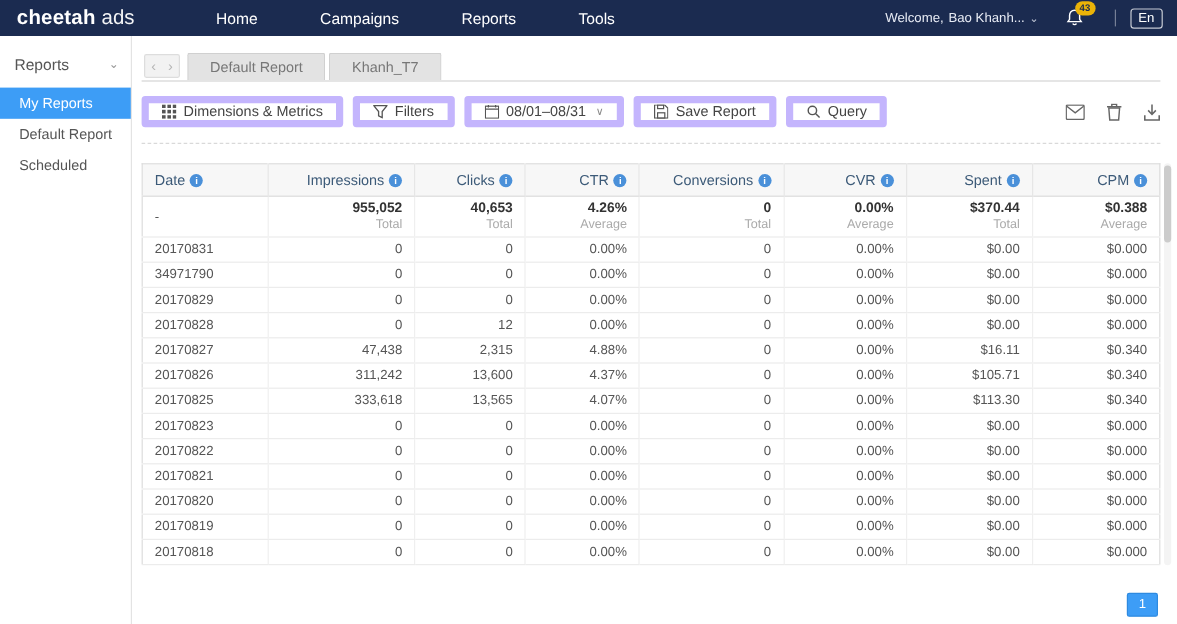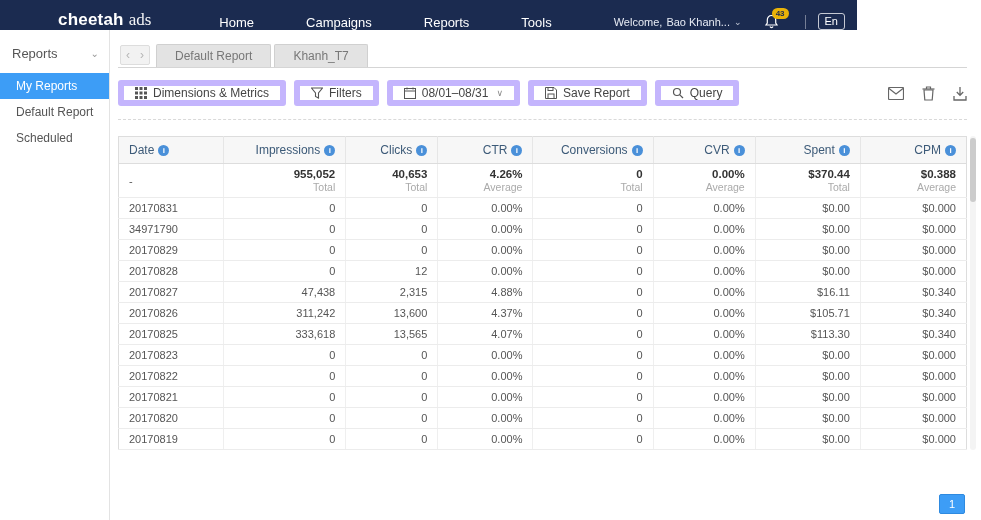--- a/index.html
+++ b/index.html
@@ -1,24 +1,24 @@
 <!DOCTYPE html>
 <html><head>
 <meta charset="utf-8">
 <style>
   * { margin:0; padding:0; box-sizing:border-box; }
   html,body { width:981px; height:520px; overflow:hidden; background:#fff;
     font-family:"Liberation Sans", sans-serif; }
 
   
-  .navbar { position:absolute; top:0; left:0; width:857px; height:30px;
-    background:#1b2b50; display:flex; align-items:flex-end; color:#fff;padding-left:44px; }
+  .navbar { position:absolute; top:0; left:0; width:981px; height:30px;
+    background:#1b2b50; display:flex; align-items:center; color:#fff; }
   .brand { margin-left:14px; font-size:17px; color:#fff; display:flex; align-items:baseline; }
   .brand b { font-weight:bold; letter-spacing:0.2px; }
-  .brand span.lite { font-weight:normal; margin-left:5px; opacity:.95;font-family:Liberation Serif, serif; }
+  .brand span.lite { font-weight:normal; margin-left:5px; opacity:.95; }
   .nav-items { display:flex; margin-left:68px; }
   .nav-item { font-size:13px; color:#fff; margin-right:52px; cursor:pointer; }
   .nav-right { margin-left:auto; display:flex; align-items:center; margin-right:12px; }
   .welcome { font-size:11px; color:#e8ecf5; display:flex; align-items:center; gap:4px; }
   .welcome .caret { font-size:9px; opacity:.8; }
   .bell-wrap { position:relative; margin:0 14px 0 22px; }
   .bell-wrap svg { display:block; }
   .badge { position:absolute; top:-6px; right:-10px; background:#eab308; color:#1b2b50;
     font-size:8px; font-weight:bold; border-radius:8px; padding:1px 4px; line-height:1.2; }
   .nav-divider { width:1px; height:14px; background:rgba(255,255,255,.4); margin:0 12px; }
@@ -422,20 +422,30 @@
           <tr>
             <td class="c-date">20170819</td>
             <td class="c-num">0</td>
             <td class="c-num">0</td>
             <td class="c-num">0.00%</td>
             <td class="c-num">0</td>
             <td class="c-num">0.00%</td>
             <td class="c-num">$0.00</td>
             <td class="c-num">$0.000</td>
           </tr>
+          <tr>
+            <td class="c-date">20170818</td>
+            <td class="c-num">0</td>
+            <td class="c-num">0</td>
+            <td class="c-num">0.00%</td>
+            <td class="c-num">0</td>
+            <td class="c-num">0.00%</td>
+            <td class="c-num">$0.00</td>
+            <td class="c-num">$0.000</td>
+          </tr>
         </tbody>
     </table>
     <div class="table-scrollbar">
       <div class="thumb"></div>
     </div>
   </div>
 
   <div class="pagination">
     <div class="page-btn">1</div>
   </div>

